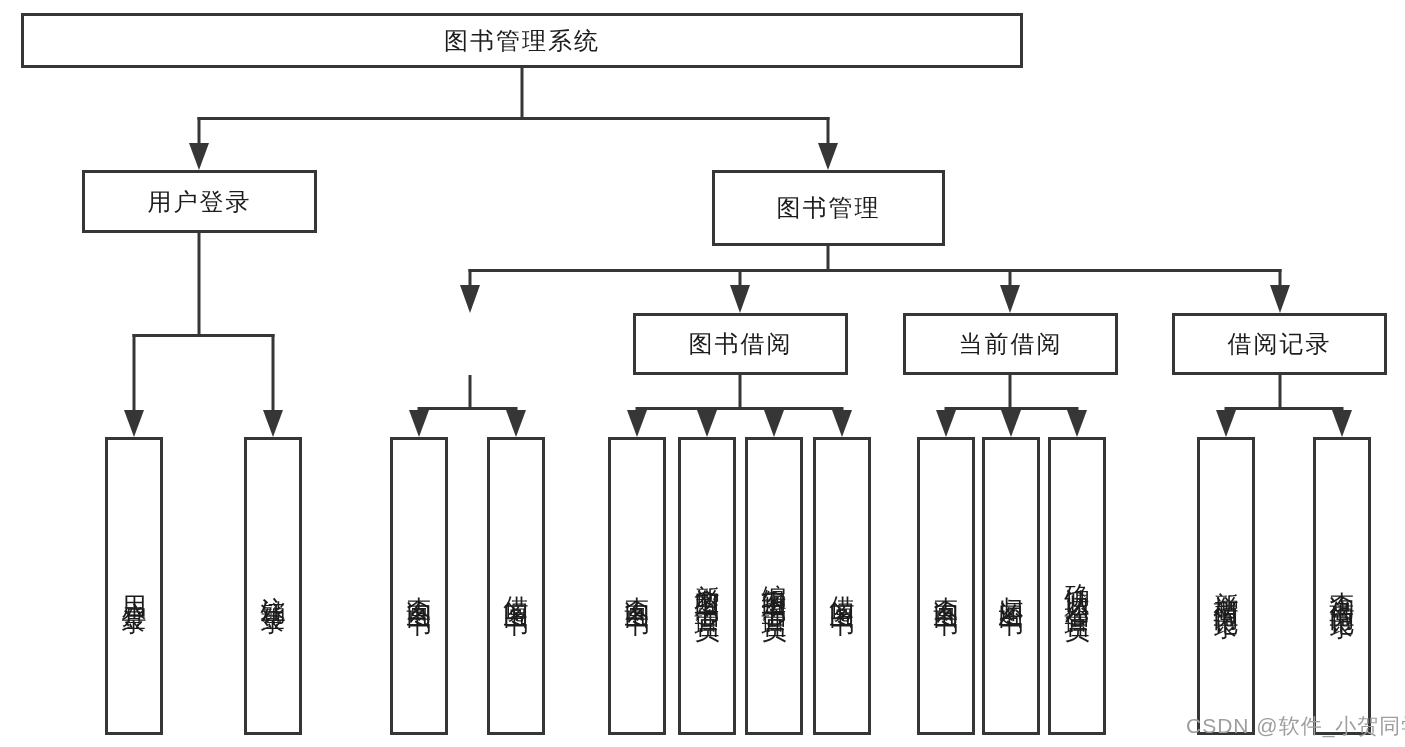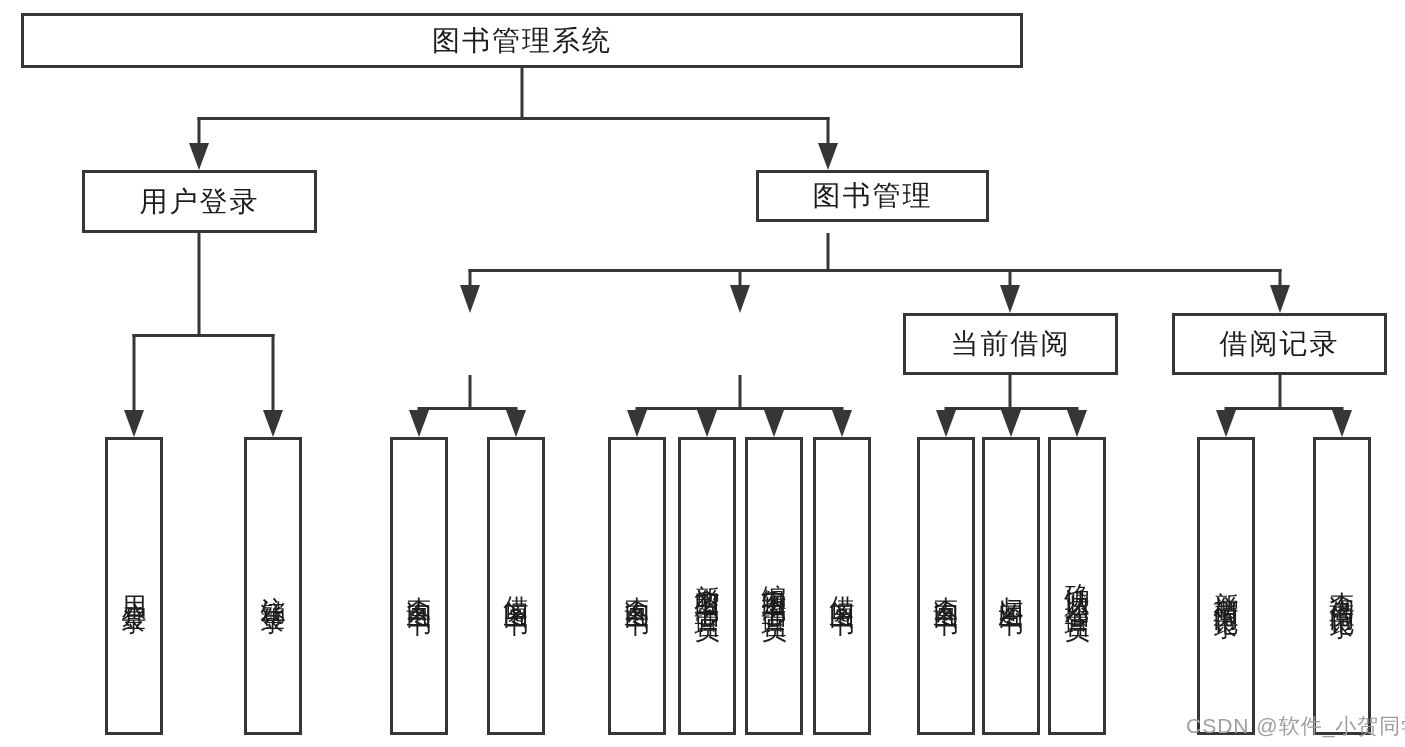--- a/index.html
+++ b/index.html
@@ -25,21 +25,21 @@
   .connectors line{stroke:var(--line);stroke-width:3;}
   .connectors polygon{fill:var(--line);}
   .box{
     position:absolute;
     box-sizing:border-box;
     border:3px solid var(--line);
     background:#fff;
     display:flex;
     align-items:center;
     justify-content:center;
-    font-size:28px;
+    font-size:24px;
     color:var(--text);
     letter-spacing:2px;
     white-space:nowrap;
   }
   .leaf{
     position:absolute;
     box-sizing:border-box;
     top:437px;
     width:58px;
     height:298px;
@@ -127,22 +127,23 @@
       <line x1="1280" y1="375" x2="1280" y2="410"></line>
       <line x1="1224.5" y1="408.5" x2="1343.5" y2="408.5"></line>
       <polygon points="1216,410 1236,410 1226,437"></polygon>
       <polygon points="1332,410 1352,410 1342,437"></polygon>
     </g>
   </svg>
 
   <div class="box" style="left:21px;top:13px;width:1002px;height:55px">图书管理系统</div>
 
   <div class="box" style="left:82px;top:170px;width:235px;height:63px">用户登录</div>
-  <div class="box" style="left:756px;top:170px;width:233px;height:52px">图书管理</div>
+  <div class="box" style="left:712px;top:170px;width:233px;height:76px">图书管理</div>
 
+  <div class="box" style="left:633px;top:313px;width:215px;height:62px">图书借阅</div>
   <div class="box" style="left:1172px;top:313px;width:215px;height:62px">借阅记录</div>
   <div class="box" style="left:903px;top:313px;width:215px;height:62px">当前借阅</div>
 
   <div class="leaf" style="left:105px">
     <span class="vtext">用户登录</span>
   </div>
   <div class="leaf" style="left:244px">
     <span class="vtext">注销登录</span>
   </div>
   <div class="leaf" style="left:390px">

